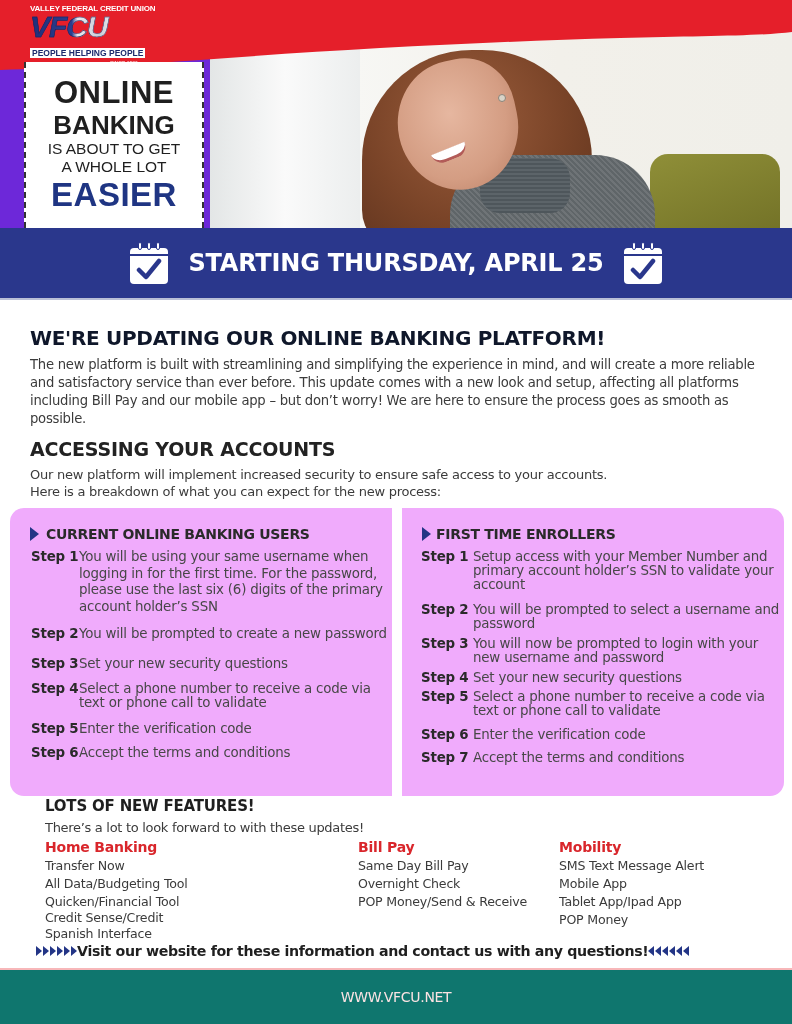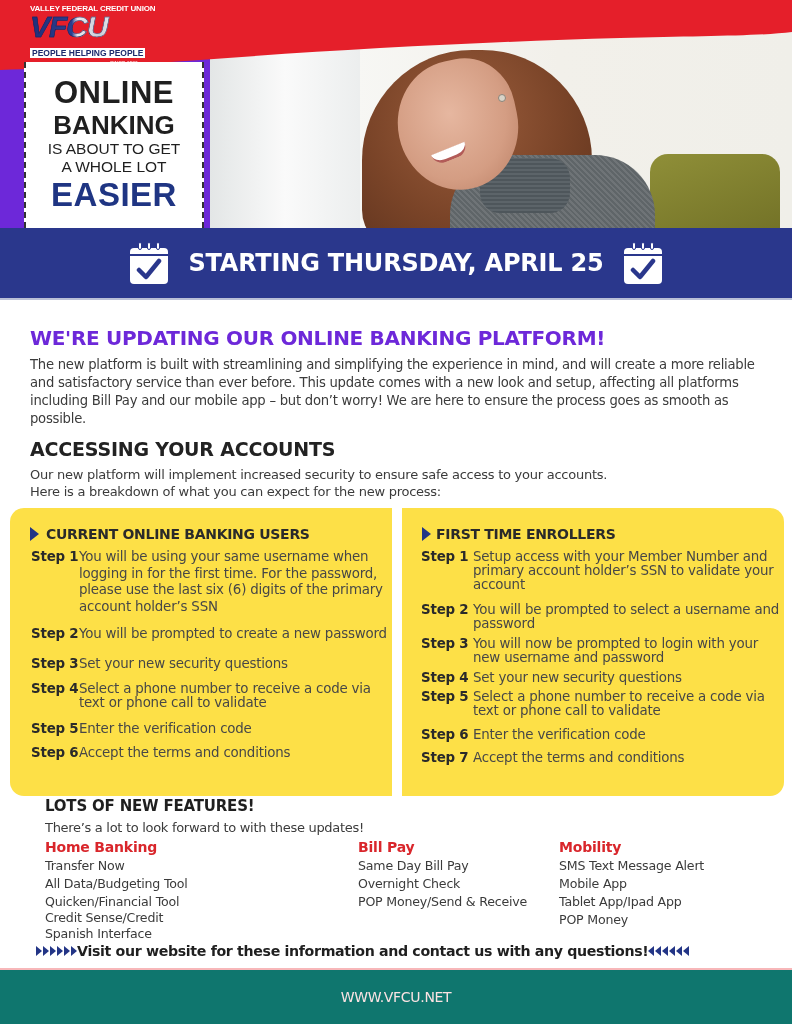--- a/index.html
+++ b/index.html
@@ -47,29 +47,29 @@
   .cal-icon { width: 38px; height: 42px; position: relative; }
   .cal-icon .body { position: absolute; left: 0; top: 6px; width: 38px; height: 36px; background: #fff; border-radius: 4px; }
   .cal-icon .rings { position: absolute; left: 8px; top: 0; width: 22px; height: 8px; display: flex; justify-content: space-between; }
   .cal-icon .rings span { width: 4px; height: 8px; background: #fff; border-radius: 2px; border: 1px solid #2a378c; }
   .cal-icon .bar { position: absolute; left: 0; top: 12px; width: 38px; height: 2px; background: #2a378c; }
   .cal-icon svg { position: absolute; left: 6px; top: 16px; }
   .banner-edge { position: absolute; left: 0; top: 298px; width: 792px; height: 2px; background: #b9bfd6; }
 
   
   .update-title { position: absolute; left: 30px; top: 326px; font-family: "DejaVu Sans", sans-serif; font-weight: bold;
-    font-size: 20px; color: #6d28d9; letter-spacing: -0.3px; }
+    font-size: 20px; color: #0f172a; letter-spacing: -0.3px; }
   .intro-para { position: absolute; left: 30px; top: 356px; width: 740px; font-family: "DejaVu Sans", sans-serif; font-size: 13.2px;
     line-height: 18px; color: #3b3b3b; letter-spacing: -0.25px; }
 
   .access-title { position: absolute; left: 30px; top: 438px; font-family: "DejaVu Sans", sans-serif; font-weight: bold; font-size: 19px; color: #222; letter-spacing: -0.2px; }
   .access-para { position: absolute; left: 30px; top: 466px; width: 740px; font-family: "DejaVu Sans", sans-serif; font-size: 13px; line-height: 17px; color: #3b3b3b; letter-spacing: -0.25px; }
 
   
-  .panel { position: absolute; top: 508px; height: 288px; background: #fde047; }
+  .panel { position: absolute; top: 508px; height: 288px; background: #f0abfc; }
   .panel.left { left: 10px; width: 382px; border-radius: 14px 0 0 14px; }
   .panel.right { left: 402px; width: 382px; border-radius: 0 14px 14px 0; }
   .panel-head { position: absolute; left: 20px; top: 18px; display: flex; align-items: center; gap: 7px; font-family: "DejaVu Sans", sans-serif; font-weight: bold; font-size: 14px; color: #2a2a2a; letter-spacing: -0.3px; }
   .panel.right .panel-head { left: 20px; gap: 5px; }
   .tri { width: 0; height: 0; border-top: 7px solid transparent; border-bottom: 7px solid transparent; border-left: 9px solid #233586; }
   .steps { position: absolute; left: 21px; top: 42px; width: 360px; }
   .step { display: flex; font-family: "DejaVu Sans", sans-serif; font-size: 13.4px; color: #474747; line-height: 14px; letter-spacing: -0.2px; }
   .step .num { flex: 0 0 auto; font-weight: bold; color: #2a2a2a; white-space: nowrap; }
   .panel.left .step .num { width: 48px; }
   .panel.right .step .num { width: 52px; }

